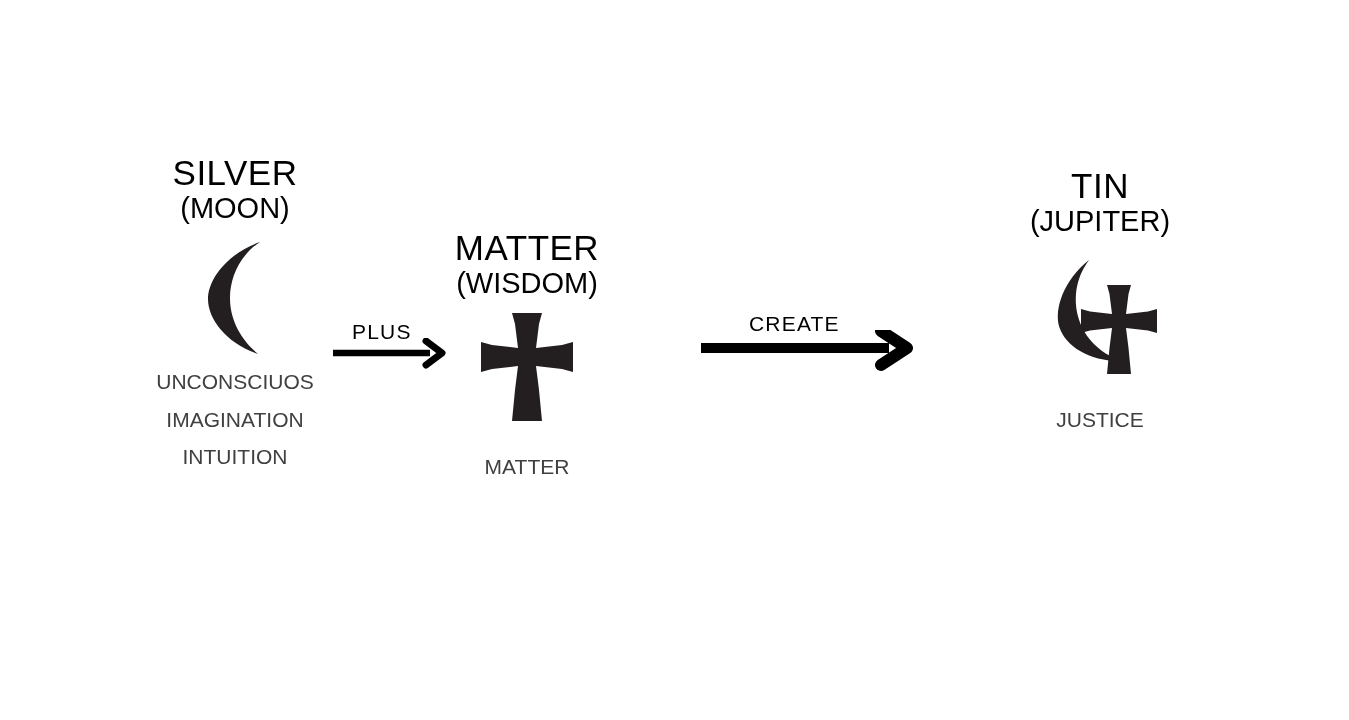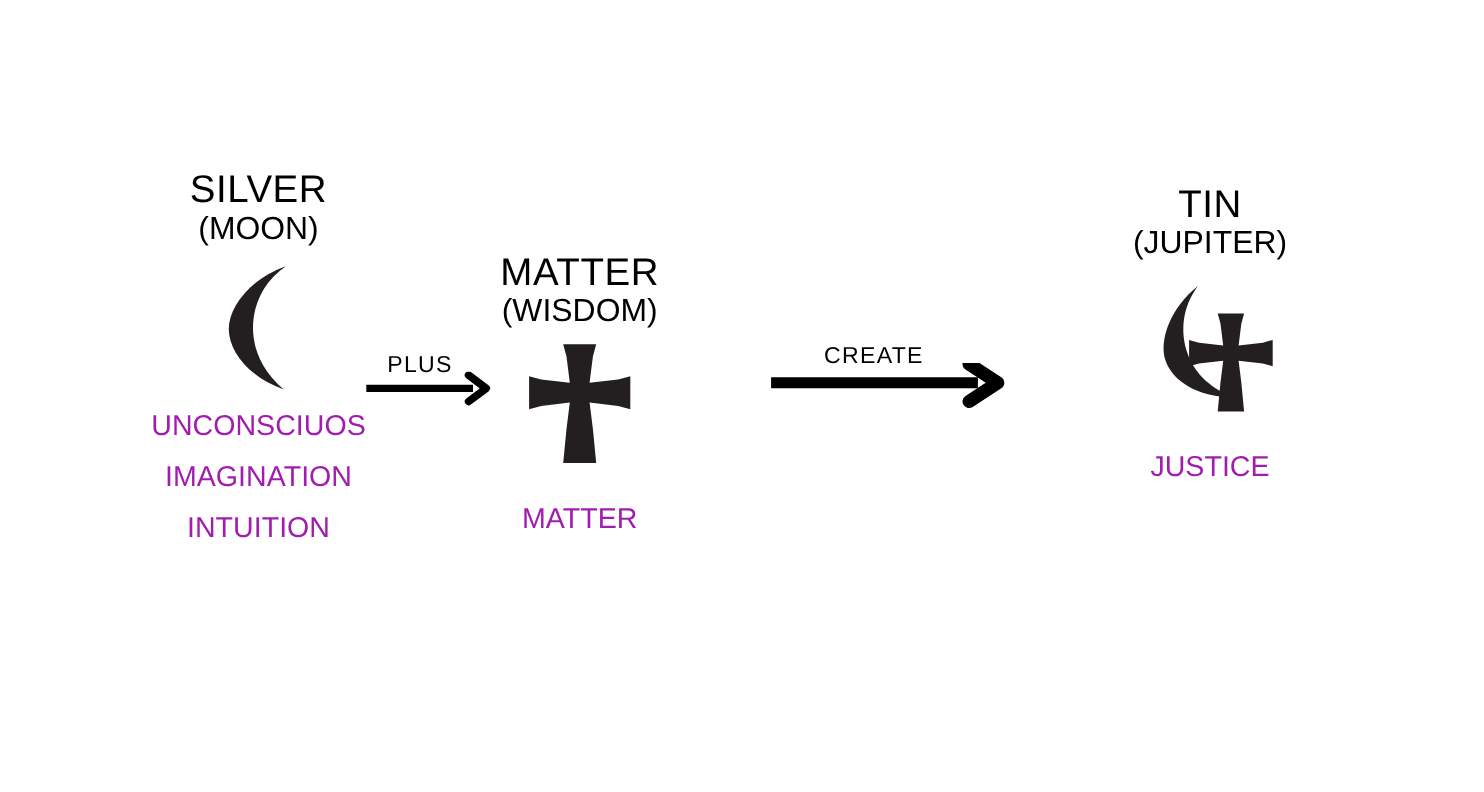--- a/index.html
+++ b/index.html
@@ -43,25 +43,25 @@
     font-size: 29px;
     font-weight: 400;
     line-height: 1.15;
     white-space: nowrap;
     font-variant: small-caps;
     letter-spacing: 0px;
     color: #000;
   }
 
   .attrs {
-    font-size: 26px;
+    font-size: 21px;
     font-weight: 400;
     line-height: 1.78;
     white-space: nowrap;
-    color: #a21caf;
+    color: #404040;
   }
 
   .glyph-wrap {
     position: relative;
     display: block;
   }
 
   
   .arrow-label {
     position: absolute;

